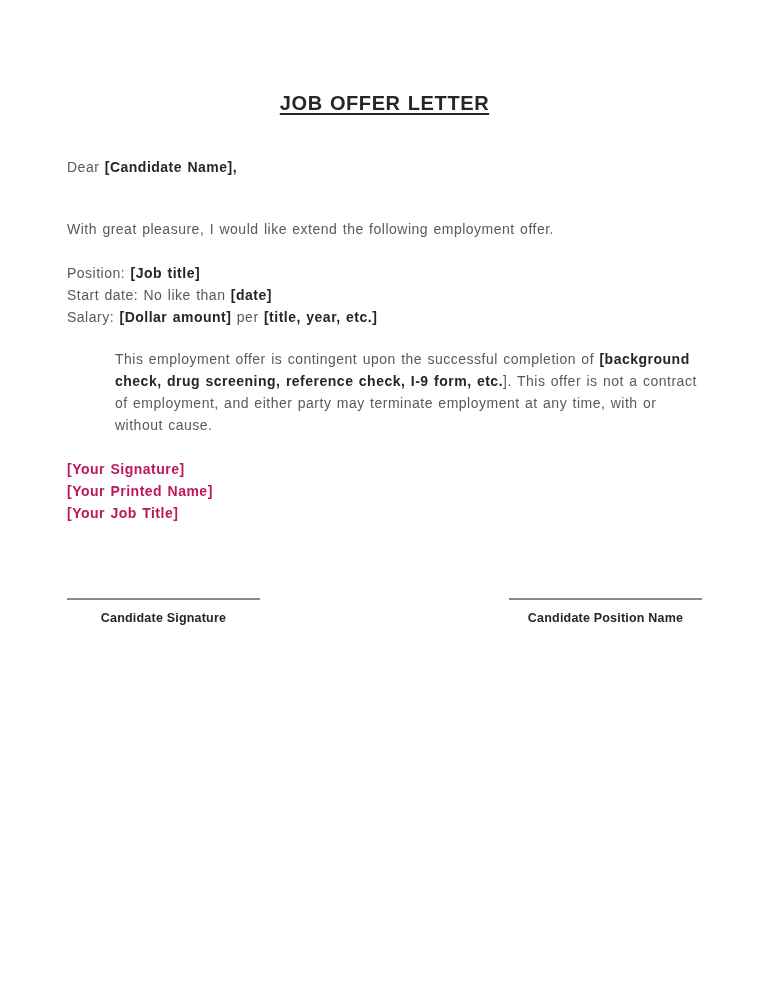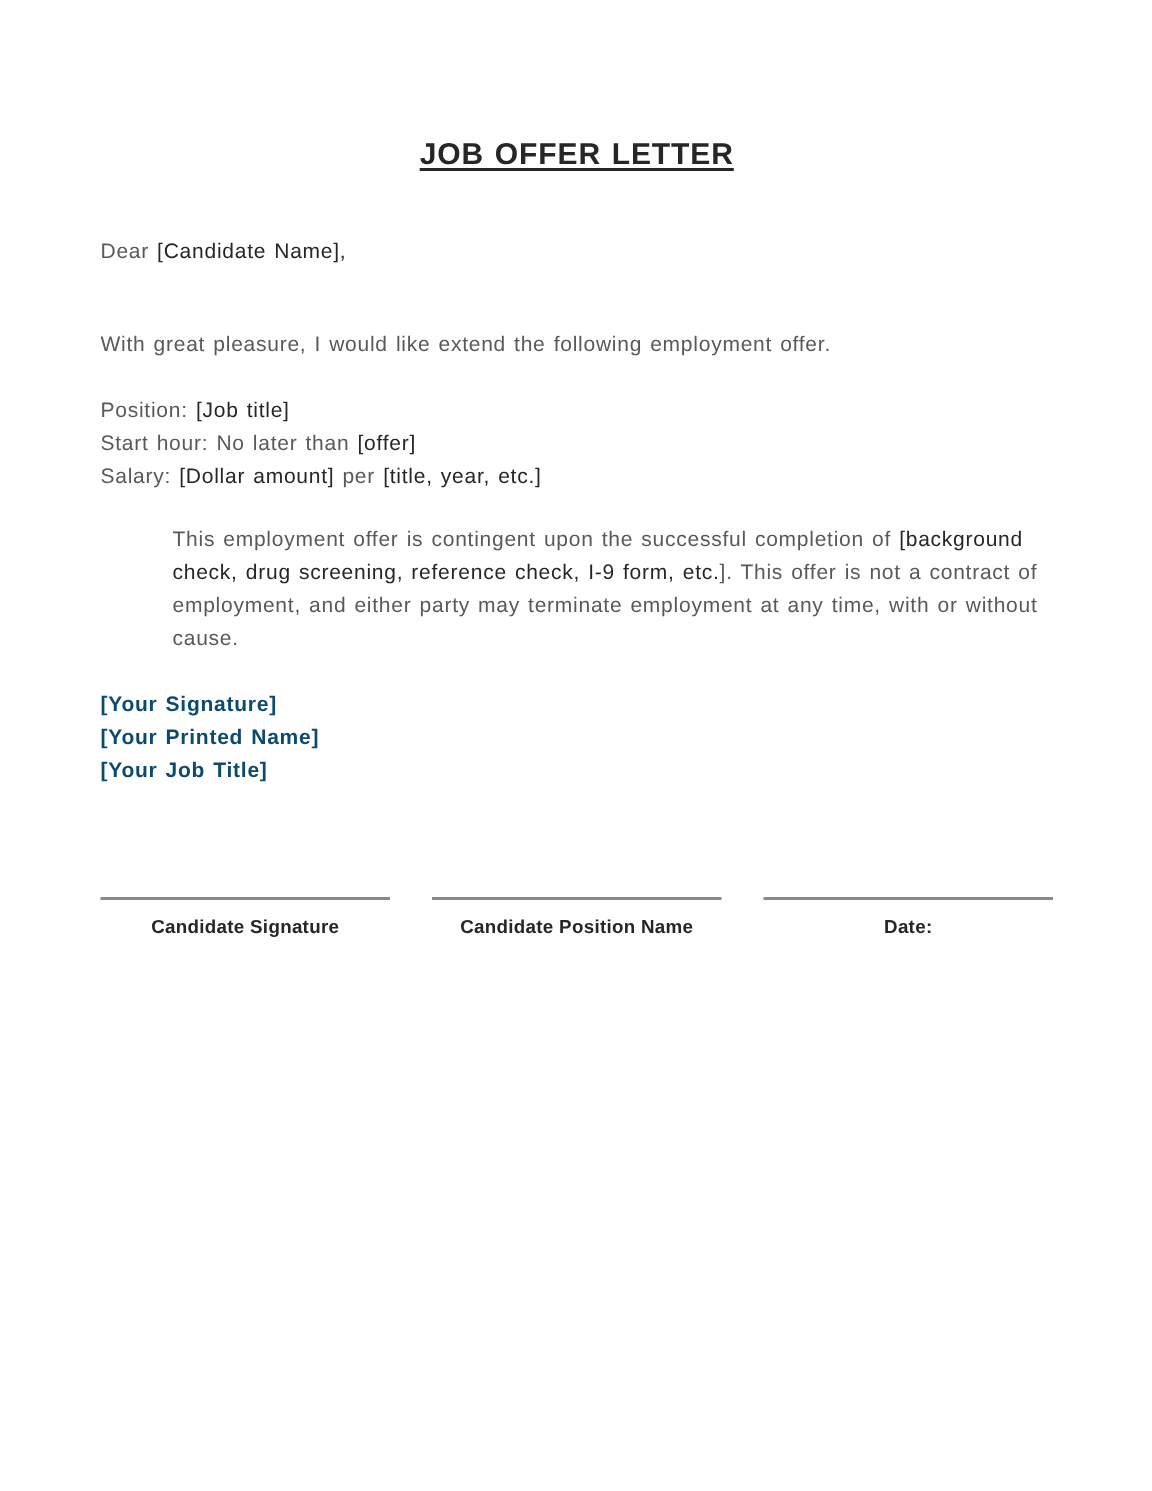--- a/index.html
+++ b/index.html
@@ -30,27 +30,27 @@
     font-weight: 700;
     color: #262626;
     letter-spacing: 0.6px;
   }
   .title-text {
     text-decoration: underline;
     text-decoration-thickness: 2px;
     text-underline-offset: 3px;
   }
   p { margin: 0; }
-  b, strong { font-weight: 400; color: #262626; }
+  b, strong { font-weight: 700; color: #262626; }
   .salutation   { margin-top: 40px; }
   .intro        { margin-top: 40px; }
   .details      { margin-top: 22px; }
   .contingency  { margin-top: 20px; margin-left: 48px; }
   .closing      { margin-top: 16px; }
-  .sender-block { margin-top: 22px; font-weight: 700; color: #0c4a6e; }
+  .sender-block { margin-top: 22px; font-weight: 700; color: #be185d; }
   .sig-row {
     display: flex;
     justify-content: space-between;
     margin-top: 74px;
     align-items: flex-end;
   }
   .sig-col { width: 193px; }
   .sig-line {
     height: 0;
     border-top: 2px solid #8a8a8a;
@@ -72,21 +72,21 @@
 <div class="page">
 
   <h1 class="title"><span class="title-text">JOB OFFER LETTER</span></h1>
 
   <p class="salutation"><span>Dear </span><b>[Candidate Name],</b></p>
 
   <p class="intro">With great pleasure, I would like extend the following employment offer.</p>
 
   <div class="details">
     <div class="detail-line"><span>Position: </span><b>[Job title]</b></div>
-    <div class="detail-line"><span>Start hour: No later than </span><b>[offer]</b></div>
+    <div class="detail-line"><span>Start date: No like than </span><b>[date]</b></div>
     <div class="detail-line"><span>Salary: </span><b>[Dollar amount]</b><span> per </span><b>[title, year, etc.]</b></div>
   </div>
 
   <p class="contingency"><span>This employment offer is contingent upon the successful completion of </span><b>[background check, drug screening, reference check, I-9 form, etc.</b><span>]. This offer is not a contract of employment, and either party may terminate employment at any time, with or without cause.</span></p>
 
 
   <div class="sender-block">
     <div class="sender-line">[Your Signature]</div>
     <div class="sender-line">[Your Printed Name]</div>
     <div class="sender-line">[Your Job Title]</div>
@@ -94,19 +94,15 @@
 
   <div class="sig-row">
     <div class="sig-col">
       <div class="sig-line"></div>
       <div class="sig-label">Candidate Signature</div>
     </div>
     <div class="sig-col">
       <div class="sig-line"></div>
       <div class="sig-label">Candidate Position Name</div>
     </div>
-    <div class="sig-col">
-      <div class="sig-line"></div>
-      <div class="sig-label">Date:</div>
-    </div>
   </div>
 
 </div>
 
 </body></html>

